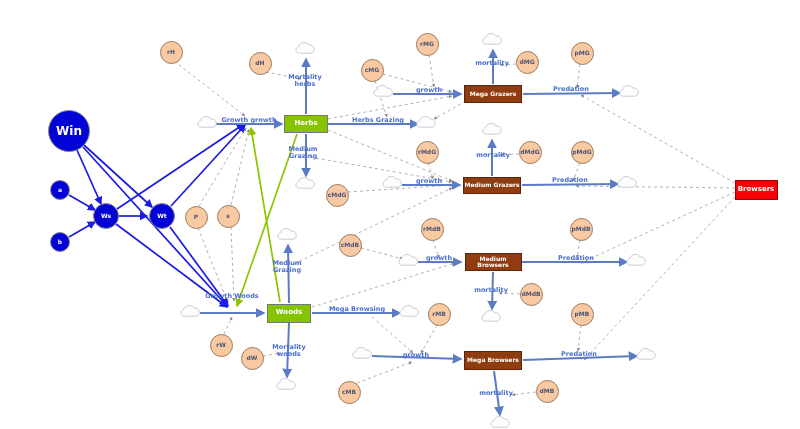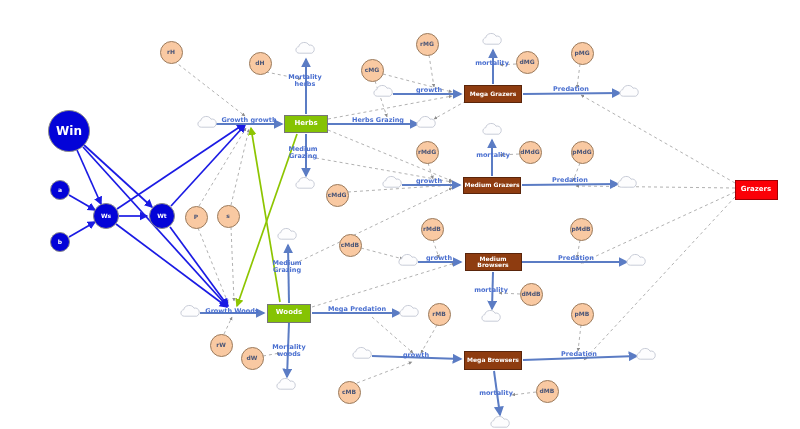--- a/index.html
+++ b/index.html
@@ -193,39 +193,39 @@
       <div class="node circ param" style="left: 427.5px; top: 302.5px; width: 23px; height: 23px;">rMB</div>
       <div class="node circ param" style="left: 337.5px; top: 380.5px; width: 23px; height: 23px;">cMB</div>
       <div class="node circ param" style="left: 535.5px; top: 379.5px; width: 23px; height: 23px;">dMB</div>
       <div class="node circ param" style="left: 570.5px; top: 302.5px; width: 23px; height: 23px;">pMB</div>
       <div class="node stock green" style="left: 284px; top: 115px; width: 44px; height: 18px;">Herbs</div>
       <div class="node stock green" style="left: 267px; top: 303.5px; width: 44px; height: 19px;">Woods</div>
       <div class="node stock brown" style="left: 464px; top: 85px; width: 58px; height: 18px;">Mega Grazers</div>
       <div class="node stock brown" style="left: 463px; top: 176.5px; width: 58px; height: 17px;">Medium Grazers</div>
       <div class="node stock brown" style="left: 464.5px; top: 253px; width: 57px; height: 18px;">Medium Browsers</div>
       <div class="node stock brown" style="left: 464px; top: 350.5px; width: 58px; height: 19px;">Mega Browsers</div>
-      <div class="node stock red" style="left: 734.5px; top: 180px; width: 43px; height: 20px;">Grazers</div>
+      <div class="node stock red" style="left: 734.5px; top: 180px; width: 43px; height: 20px;">Browsers</div>
       <div class="flow-label" style="left: 249px; top: 121px;">Growth growth</div>
       <div class="flow-label" style="left: 305px; top: 81px;">Mortality
 herbs</div>
       <div class="flow-label" style="left: 378px; top: 121px;">Herbs Grazing</div>
       <div class="flow-label" style="left: 303px; top: 153px;">Medium
 Grazing</div>
       <div class="flow-label" style="left: 429px; top: 91px;">growth</div>
       <div class="flow-label" style="left: 492px; top: 64px;">mortality</div>
       <div class="flow-label" style="left: 571px; top: 90px;">Predation</div>
       <div class="flow-label" style="left: 429px; top: 182px;">growth</div>
       <div class="flow-label" style="left: 493px; top: 156px;">mortality</div>
       <div class="flow-label" style="left: 570px; top: 181px;">Predation</div>
       <div class="flow-label" style="left: 439px; top: 259px;">growth</div>
       <div class="flow-label" style="left: 491px; top: 291px;">mortality</div>
       <div class="flow-label" style="left: 576px; top: 259px;">Predation</div>
       <div class="flow-label" style="left: 416px; top: 356px;">growth</div>
       <div class="flow-label" style="left: 496px; top: 394px;">mortality</div>
       <div class="flow-label" style="left: 579px; top: 355px;">Predation</div>
-      <div class="flow-label" style="left: 232px; top: 312px;">Growth Woods</div>
+      <div class="flow-label" style="left: 232px; top: 297px;">Growth Woods</div>
       <div class="flow-label" style="left: 287px; top: 267px;">Medium
 Grazing</div>
-      <div class="flow-label" style="left: 357px; top: 310px;">Mega Predation</div>
+      <div class="flow-label" style="left: 357px; top: 310px;">Mega Browsing</div>
       <div class="flow-label" style="left: 289px; top: 351px;">Mortality
 woods</div>
     </div>
 </div>
 
 </body></html>

